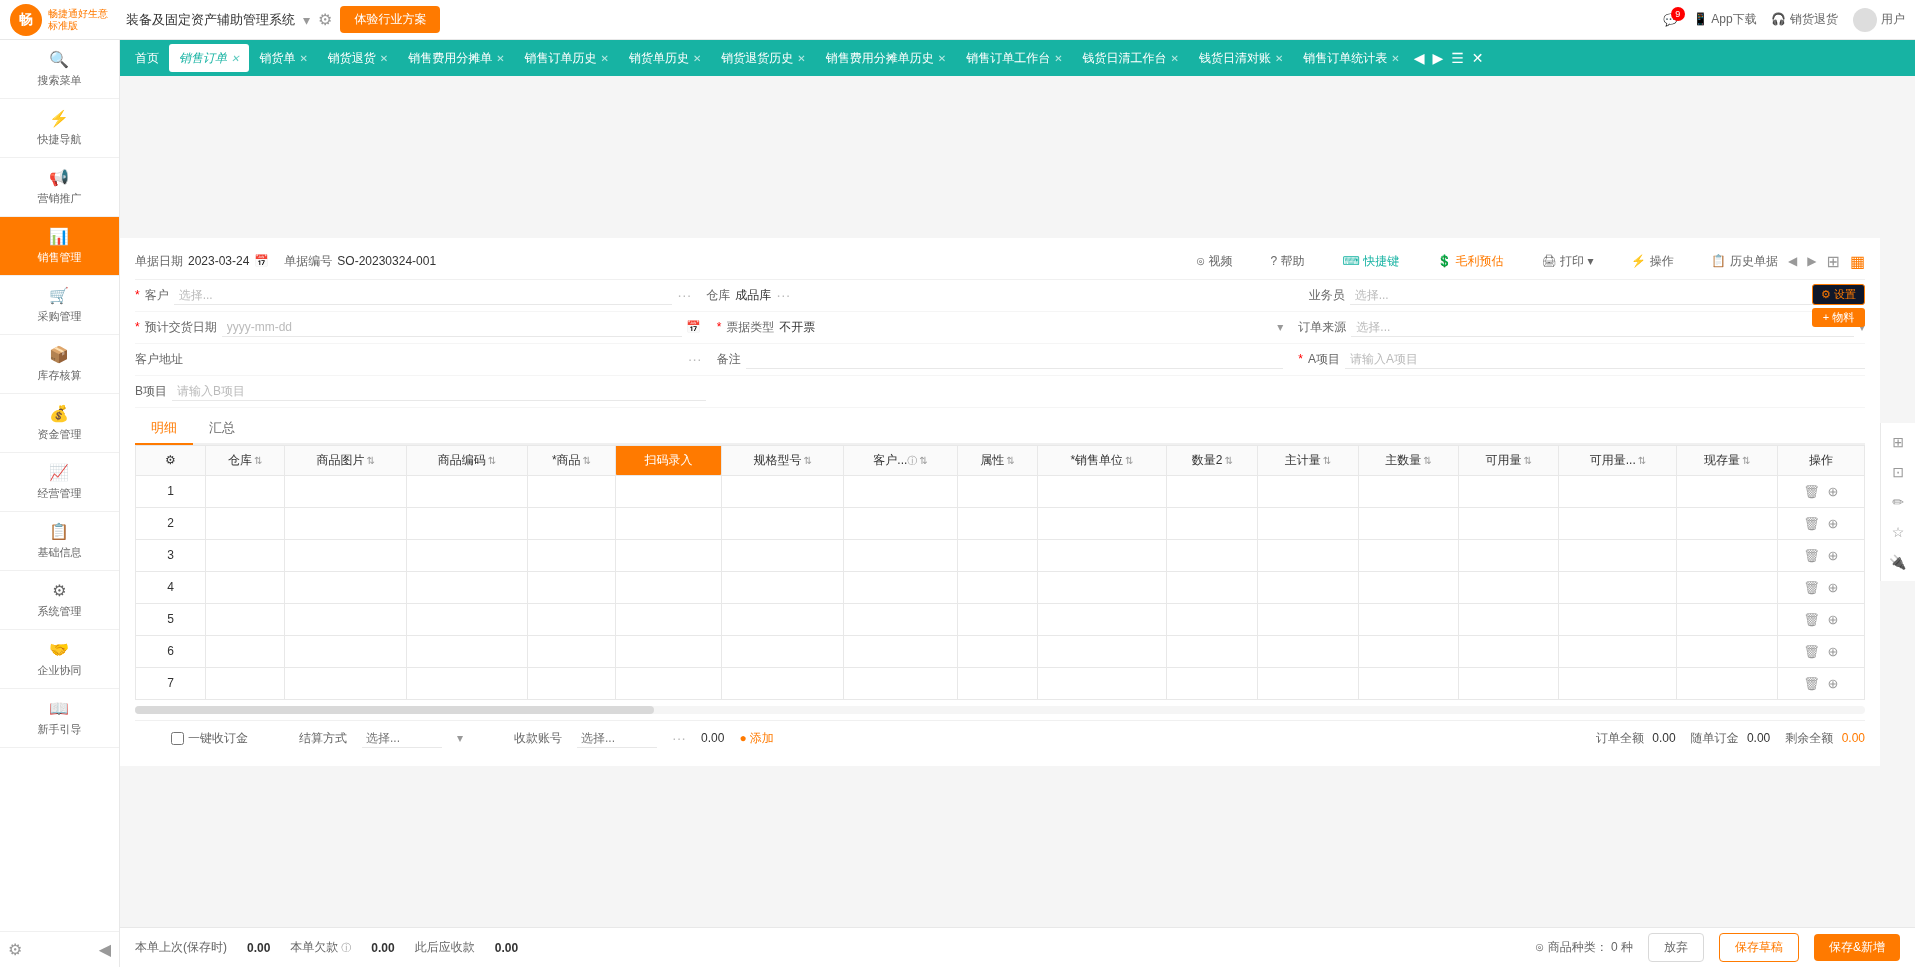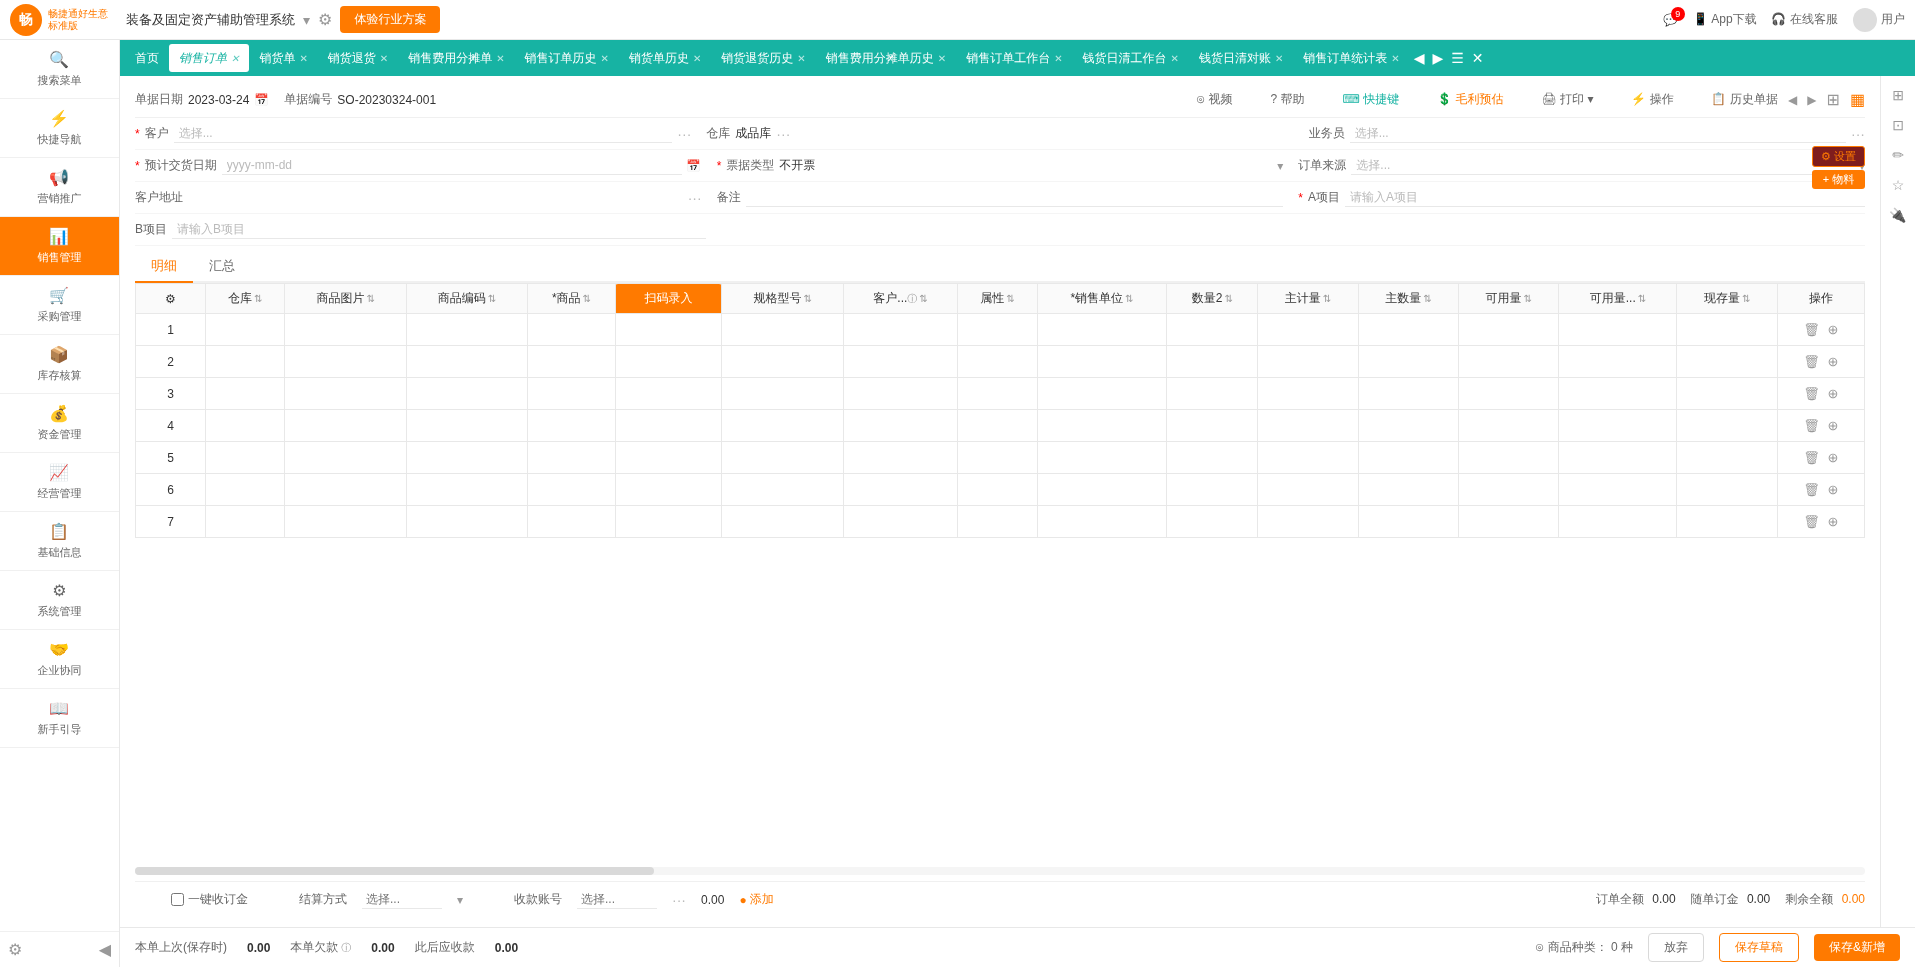--- a/index.html
+++ b/index.html
@@ -117,21 +117,21 @@
     <span style="color:#999;cursor:pointer;font-size:14px;">▾</span>
     <span style="color:#999;cursor:pointer;font-size:16px;">⚙</span>
     <button class="top-btn-orange">体验行业方案</button>
   </div>
   <div class="top-bar-right">
     <span class="notification-badge">
       💬
       <span class="badge">9</span>
     </span>
     <span style="cursor:pointer;">📱 App下载</span>
-    <span style="cursor:pointer;">🎧 在线客服</span>
+    <span style="cursor:pointer;">🎧 销货退货</span>
     <span style="cursor:pointer;display:flex;align-items:center;gap:4px;">
       <span style="width:24px;height:24px;background:#ddd;border-radius:50%;display:inline-block;"></span>
       用户
     </span>
   </div>
 </div>
 
 <div class="main-layout">
 
   <div class="sidebar">
@@ -228,21 +228,21 @@
       </div>
       <div class="tab-item">
         销售订单统计表 <span class="tab-close">✕</span>
       </div>
       <button class="tab-nav-btn">◀</button>
       <button class="tab-nav-btn">▶</button>
       <button class="tab-nav-btn">☰</button>
       <button class="tab-nav-btn">✕</button>
     </div>
 
-    <div style="display:flex;flex:1;overflow:hidden;">
+    <div style="display:flex;flex:1;overflow:hidden;align-items:center;">
 
       <div class="form-area">
 
         <div class="form-header">
           <div class="form-header-left">
             <div class="header-field">
               <label>单据日期</label>
               <span style="color:#333;">2023-03-24</span>
               <span style="color:#999;cursor:pointer;">📅</span>
             </div>
@@ -277,21 +277,21 @@
             <label style="color:#666;font-size:12px;white-space:nowrap;">仓库</label>
             <span style="color:#333;font-size:12px;">成品库</span>
             <span class="dots">···</span>
           </div>
           <div style="flex:1;display:flex;align-items:center;gap:5px;margin-left:31px;">
             <label style="color:#666;font-size:12px;white-space:nowrap;">业务员</label>
             <input type="text" class="form-input" placeholder="选择..." style="">
             <span class="dots">···</span>
           </div>
           <div style="position:absolute;right:0;top:4px;display:flex;flex-direction:column;gap:3px;">
-            <button style="background:#7f1d1d;border:1px solid #ff7a00;color:#ff7a00;padding:2px 8px;border-radius:3px;cursor:pointer;font-size:11px;white-space:nowrap;margin-top:24px;">⚙ 设置</button>
+            <button style="background:#0f172a;border:1px solid #ff7a00;color:#ff7a00;padding:2px 8px;border-radius:3px;cursor:pointer;font-size:11px;white-space:nowrap;">⚙ 设置</button>
             <button style="background:#ff7a00;border:none;color:#fff;padding:2px 8px;border-radius:3px;cursor:pointer;font-size:11px;white-space:nowrap;">+ 物料</button>
           </div>
         </div>
 
         <div style="display:flex;align-items:center;padding:6px 0;gap:15px;border-bottom:1px solid #f5f5f5;">
           <div style="flex:1;display:flex;align-items:center;gap:5px;">
             <label style="color:#f00;font-size:12px;">*</label>
             <label style="color:#666;font-size:12px;white-space:nowrap;">预计交货日期</label>
             <input type="text" class="form-input" style="flex: 1 1 0%;" placeholder="yyyy-mm-dd">
             <span style="color:#999;cursor:pointer;">📅</span>

